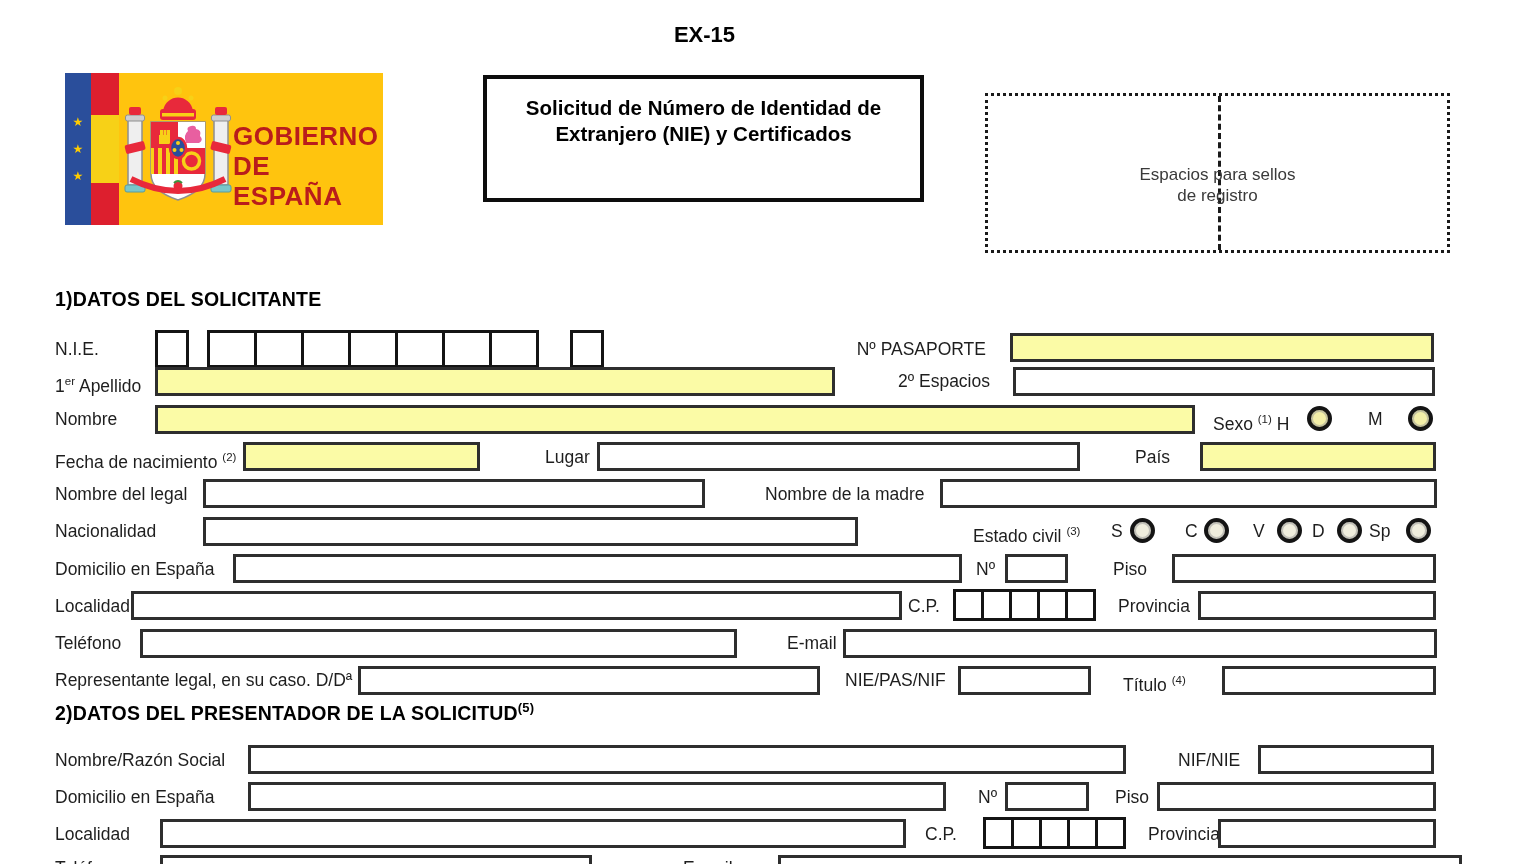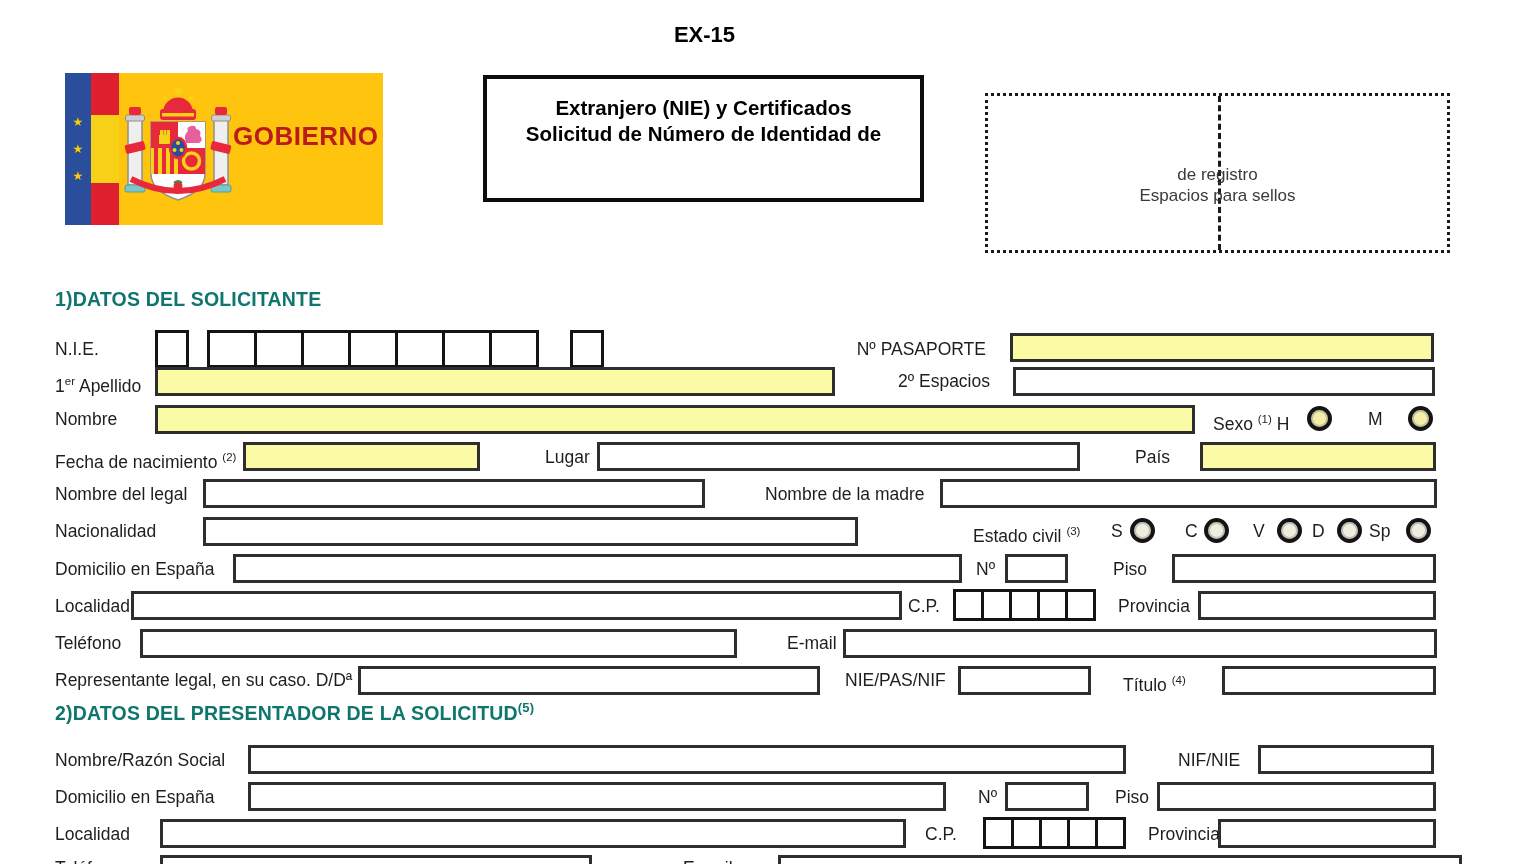--- a/index.html
+++ b/index.html
@@ -17,21 +17,21 @@
   .sq{position:absolute;border:3px solid #141414;background:#fff;}
   .cell-strip{position:absolute;display:flex;}
   .cell{border:3px solid #141414;background:#fff;margin-left:-3px;}
   .cell:first-child{margin-left:0;}
 
   .radio{position:absolute;width:25px;height:25px;border-radius:50%;border:4px solid #141414;
          box-shadow:inset 0 0 0 2px rgba(150,150,150,.5);cursor:pointer;}
   .radio.yellow{background:#F3EFA8;}
   .radio.gray{background:#EFEDDD;}
 
-  .sec-heading{position:absolute;font-weight:bold;font-size:19.5px;color:#0f766e;letter-spacing:.2px;white-space:nowrap;}
+  .sec-heading{position:absolute;font-weight:bold;font-size:19.5px;color:#000000;letter-spacing:.2px;white-space:nowrap;}
   .sec-heading sup{font-size:13px;}
 
   
   .logo{position:absolute;left:65px;top:73px;width:318px;height:152px;background:#FFC40E;display:flex;}
   .logo-blue{position:absolute;left:0;top:0;width:26px;height:152px;background:#2A4E9B;
              display:flex;flex-direction:column;align-items:center;justify-content:center;gap:15px;}
   .logo-blue span{color:#FFCC00;font-size:12px;line-height:12px;}
   .logo-flag{position:absolute;left:26px;top:0;width:28px;height:152px;display:flex;flex-direction:column;}
   .logo-flag .fr{height:42px;background:#DD1F2E;}
   .logo-flag .fy{flex:1;background:#F7D117;}
@@ -115,35 +115,36 @@
         <path d="M51,100 q4,-4 8,0" stroke="#3d8f3d" stroke-width="2" fill="none"></path>
         <ellipse cx="55" cy="65" rx="8" ry="10" fill="#2A4E9B" stroke="#E8293B" stroke-width="2.5"></ellipse>
         <circle cx="55" cy="60" r="2" fill="#F7D117"></circle>
           <circle cx="51.5" cy="67" r="2" fill="#F7D117"></circle>
           <circle cx="58.5" cy="67" r="2" fill="#F7D117"></circle>
       </g>
       <path d="M8,96 Q55,120 102,96" stroke="#E8293B" stroke-width="6" fill="none"></path>
     </svg>
     <div class="logo-text">
       <div>GOBIERNO</div>
+      <div>DE ESPAÑA</div>
     </div>
   </div>
 
   <div class="form-code">EX-15</div>
 
   <div class="title-box">
+    <div>Solicitud de Número de Identidad de</div>
     <div>Extranjero (NIE) y Certificados</div>
-    <div>Solicitud de Número de Identidad de</div>
   </div>
 
   <div class="stamp-box">
     <div class="stamp-divider"></div>
     <div class="stamp-text">
+      <div>Espacios para sellos</div>
       <div>de registro</div>
-      <div>Espacios para sellos</div>
     </div>
   </div>
 </header>
 
 <main>
 
   <div class="sec-heading" style="left:55px;top:288px">1)DATOS DEL SOLICITANTE</div>
 
   <div class="lbl" style="left:55px;top:339px">N.I.E.</div>
   <div class="sq" style="left:155px;top:330px;width:34px;height:38px"></div>

